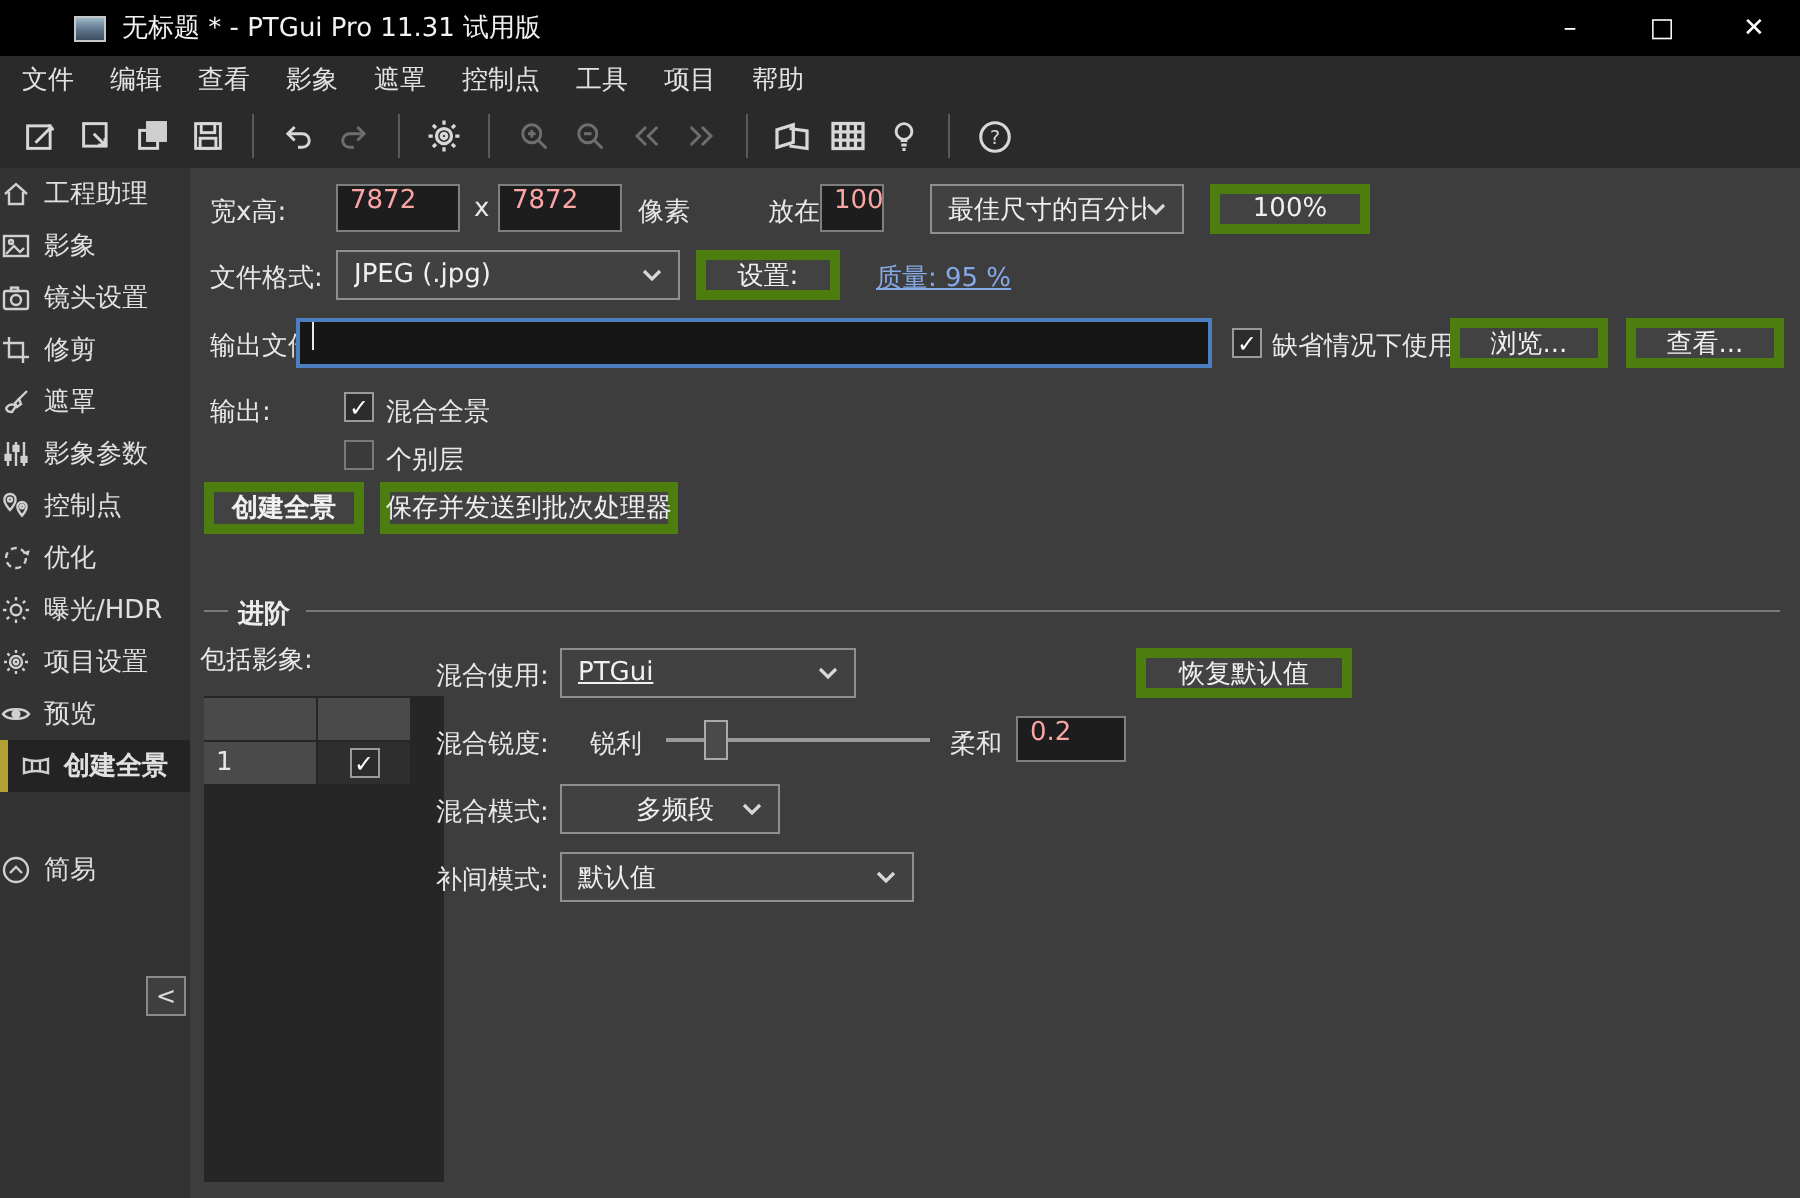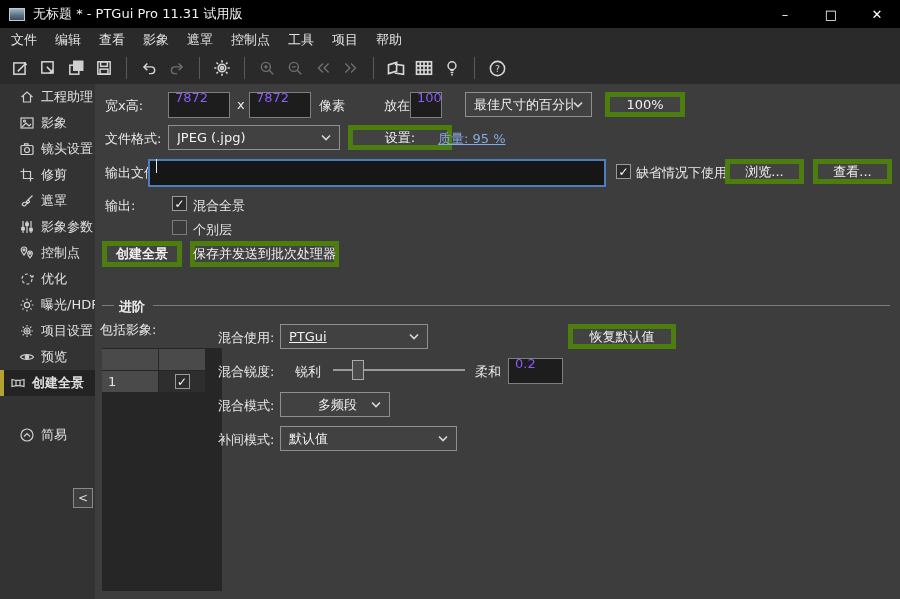--- a/index.html
+++ b/index.html
@@ -3,21 +3,21 @@
 <meta charset="utf-8">
 <style>
   * { margin:0; padding:0; box-sizing:border-box; }
   html,body { width:900px; height:599px; overflow:hidden; }
   body {
     font-family:"DejaVu Sans","Liberation Sans",sans-serif;
     font-size:13px; color:#e6e6e6; background:#3d3d3d; position:relative;
   }
   
   #titlebar { position:absolute; left:0; top:0; width:900px; height:28px;
-    background:#000; display:flex; align-items:center; }
+    background:#000; display:flex; align-items:center;padding-left:28px; }
   .app-icon { width:16px; height:13px; margin:0 8px 0 9px;
     background:linear-gradient(180deg,#9db6c8 0%,#5c748a 55%,#3c4c60 100%);
     border:1px solid #c8c8c8; }
   .title-text { color:#f2f2f2; font-size:13px; }
   .win-controls { margin-left:auto; display:flex; height:28px; }
   .win-btn { width:46px; height:28px; display:flex; align-items:center;
     justify-content:center; color:#fff; font-size:13px; }
   
   #menubar { position:absolute; left:0; top:28px; width:900px; height:24px;
     background:#2a2a2a; display:flex; align-items:center; padding-left:2px; }
@@ -27,35 +27,35 @@
     background:#2a2a2a; display:flex; align-items:center; padding-left:6px; }
   .tb-icon { width:26px; height:26px; display:flex; align-items:center;
     justify-content:center; margin:0 1px; }
   .tb-sep { width:1px; height:22px; background:#5a5a5a; margin:0 8px; }
   .tb-icon svg { stroke:#d8d8d8; fill:none; stroke-width:1.3; }
   .tb-icon.disabled svg { stroke:#6e6e6e; }
   
   #sidebar { position:absolute; left:0; top:84px; width:95px; height:515px;
     background:#333333; }
   .side-item { height:26px; display:flex; align-items:center; gap:6px;
-    padding-left:19px; color:#e0e0e0; white-space:nowrap; font-size:13px; }
+    padding-left:0; color:#e0e0e0; white-space:nowrap; font-size:13px; }
   .side-item svg { stroke:#d0d0d0; fill:none; stroke-width:1.2; flex:none; }
   .side-item.selected { background:#232323; border-left:4px solid #b1a233;
     padding-left:6px; font-weight:bold; }
   .side-item.easy { margin-top:26px; }
   #collapse-btn { position:absolute; left:73px; top:488px; width:20px; height:20px;
     background:#3f3f3f; border:1px solid #8a8a8a; color:#ddd; display:flex;
     align-items:center; justify-content:center; font-size:12px; }
   
   #main { position:absolute; left:95px; top:84px; width:805px; height:515px;
     background:#3d3d3d; }
   .abs { position:absolute; }
   .lbl { color:#e8e8e8; white-space:nowrap; }
-  .tinput { background:#1d1d1d; border:1px solid #7f7f7f; color:#8b5cf6;
-    height:24px; padding:12px 6px; display:flex; align-items:flex-end; font-size:13px; }
+  .tinput { background:#1d1d1d; border:1px solid #7f7f7f; color:#fca5a5;
+    height:24px; padding:0 6px; display:flex; align-items:flex-start; font-size:13px; }
   .tinput.focused { border:2px solid #4d7fc0; background:#161616; }
   .caret { width:1px; height:14px; background:#e8e8e8; }
   .dropdown { background:#414141; border:1px solid #8f8f8f; height:25px;
     display:flex; align-items:center; padding:0 8px; color:#f0f0f0; }
   .dropdown .dd-text { flex:1; white-space:nowrap; overflow:hidden; }
   .dropdown svg { stroke:#d8d8d8; fill:none; stroke-width:1.6; flex:none; }
   .btn { background:#424242; border:5px solid #4d7c0f; height:25px;
     display:flex; align-items:center; justify-content:center; color:#f0f0f0;
     white-space:nowrap; }
   .btn.bold { font-weight:bold; }
@@ -325,21 +325,21 @@
     <span>100%</span>
   </div>
 
 <span class="abs lbl" style="left:105px; top:130px;">文件格式:</span>
 <div class="abs dropdown" style="left:168px; top:125px; width:172px;">
   <span class="dd-text">JPEG (.jpg)</span>
   <svg width="10" height="7" viewBox="0 0 10 7">
       <path d="M1 1.5 L5 5.5 L9 1.5"></path>
     </svg>
 </div>
-<div class="abs btn" style="left:348px; top:125px; width:104px;">
+<div class="abs btn" style="left:348px; top:125px; width:72px;">
     <span>设置:</span>
   </div>
 <span class="abs link" style="left:438px; top:130px;">质量: 95 %</span>
 
 <span class="abs lbl" style="left:105px; top:164px;">输出文件:</span>
 <div class="abs tinput focused" style="left:148px; top:159px; width:458px; height:25px;">
   <span class="caret"></span>
   <span></span>
 </div>
 <div class="abs checkbox" style="left:616px; top:164px;">

